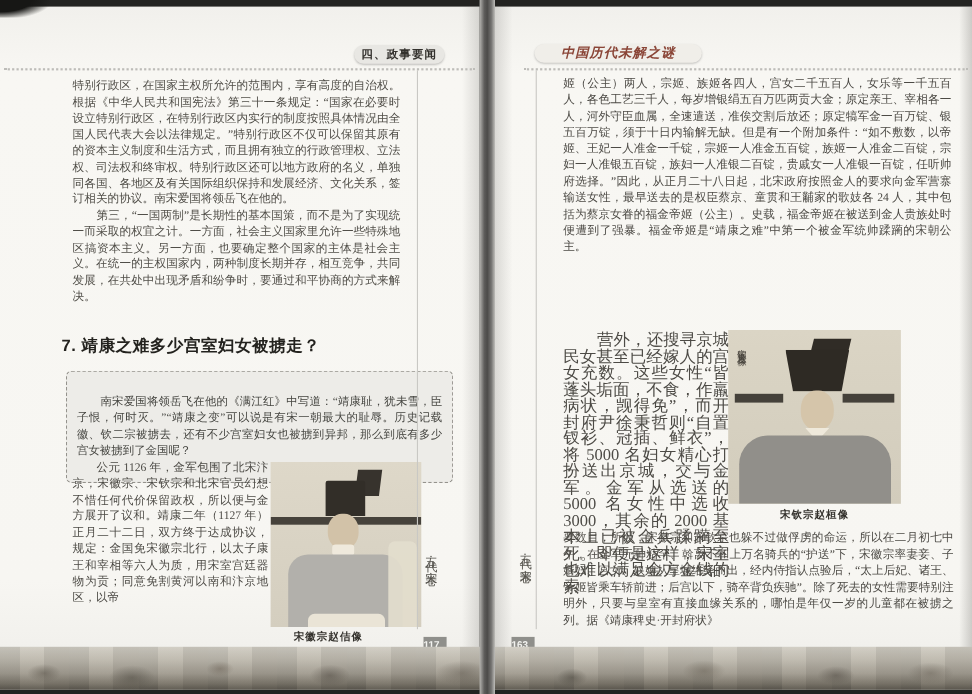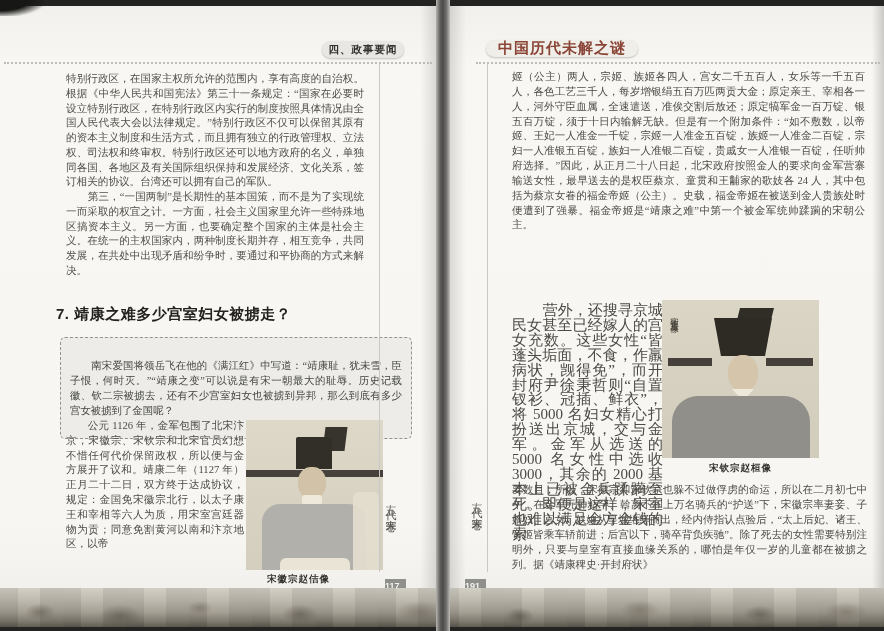--- a/index.html
+++ b/index.html
@@ -30,21 +30,21 @@
         radial-gradient(28px 14px at 640px 22px, rgba(100,92,80,.45), transparent 70%),
         radial-gradient(24px 12px at 760px 26px, rgba(80,74,66,.5), transparent 70%),
         radial-gradient(30px 14px at 846px 24px, rgba(95,88,78,.45), transparent 70%),
         repeating-linear-gradient(90deg, rgba(60,56,50,.16) 0 18px, rgba(140,132,120,.14) 18px 40px, rgba(90,84,75,.2) 40px 63px),
         linear-gradient(180deg,#dedbd2 0%,#c9c5ba 30%,#a9a499 62%,#7d786d 86%,#5a564e 100%);}
   .tab{position:absolute;z-index:2;display:flex;align-items:center;justify-content:center;
         box-shadow:0 1px 2px rgba(0,0,0,.22);}
   .tab-l{left:322px;top:35px;width:82px;height:17px;border-radius:9px;background:#e8e7e3;
         font-family:"Liberation Sans",sans-serif;font-size:10.5px;font-weight:bold;color:#33312d;letter-spacing:1px;}
   .tab-r{left:36px;top:34px;width:152px;height:17px;border-radius:9px;background:#f0eee9;
-        font-weight:bold;font-size:15px;color:#8a4537;letter-spacing:1px;}
+        font-style:italic;font-weight:bold;font-size:12px;color:#8a4537;letter-spacing:1px;}
   .divider{position:absolute;height:0;border-top:2px dotted #bdbcb8;z-index:1;}
   .dv-l{left:4px;top:56px;width:428px;}
   .dv-r{left:26px;top:56px;width:404px;}
   .flow{position:absolute;text-align:justify;color:#4c4a45;}
   .flow p{margin:0;}
   .indent p, p.indent{text-indent:2.05em;}
   .noindent{text-indent:0;}
   #lp-text{left:66px;top:66px;width:298px;font-size:10.6px;line-height:14.75px;color:#504e48;}
   #lp-sec{position:absolute;left:56px;top:299px;font-family:"Liberation Sans",sans-serif;
         font-size:15px;font-weight:bold;color:#23221e;letter-spacing:.5px;}
@@ -102,21 +102,21 @@
 
 <div class="canvas">
 
   <div class="page page-left">
     <div class="tab tab-l">
       <span>四、政事要闻</span>
     </div>
     <div class="divider dv-l"></div>
 
     <div class="flow" id="lp-text">
-      <p class="noindent">特别行政区，在国家主权所允许的范围内，享有高度的自治权。根据《中华人民共和国宪法》第三十一条规定：“国家在必要时设立特别行政区，在特别行政区内实行的制度按照具体情况由全国人民代表大会以法律规定。”特别行政区不仅可以保留其原有的资本主义制度和生活方式，而且拥有独立的行政管理权、立法权、司法权和终审权。特别行政区还可以地方政府的名义，单独同各国、各地区及有关国际组织保持和发展经济、文化关系，签订相关的协议。台湾还可以拥有自己的军队。</p>
+      <p class="noindent">特别行政区，在国家主权所允许的范围内，享有高度的自治权。根据《中华人民共和国宪法》第三十一条规定：“国家在必要时设立特别行政区，在特别行政区内实行的制度按照具体情况由全国人民代表大会以法律规定。”特别行政区不仅可以保留其原有的资本主义制度和生活方式，而且拥有独立的行政管理权、立法权、司法权和终审权。特别行政区还可以地方政府的名义，单独同各国、各地区及有关国际组织保持和发展经济、文化关系，签订相关的协议。南宋爱国将领岳飞在他的。</p>
       <p class="indent">第三，“一国两制”是长期性的基本国策，而不是为了实现统一而采取的权宜之计。一方面，社会主义国家里允许一些特殊地区搞资本主义。另一方面，也要确定整个国家的主体是社会主义。在统一的主权国家内，两种制度长期并存，相互竞争，共同发展，在共处中出现矛盾和纷争时，要通过和平协商的方式来解决。</p>
     </div>
 
     <h2 id="lp-sec" style="margin:0;">7. 靖康之难多少宫室妇女被掳走？</h2>
 
     <div id="lp-box">
       <span>南宋爱国将领岳飞在他的《满江红》中写道：“靖康耻，犹未雪，臣子恨，何时灭。”“靖康之变”可以说是有宋一朝最大的耻辱。历史记载徽、钦二宗被掳去，还有不少宫室妇女也被掳到异邦，那么到底有多少宫女被掳到了金国呢？</span>
     </div>
 
     <div class="flow" id="lp-col">
@@ -165,19 +165,19 @@
       <div class="qz-ins">宋钦宗真像</div>
     </div>
     <div class="caption" id="rp-cap">宋钦宗赵桓像</div>
 
     <div class="flow" id="rp-text3">
       <p class="noindent">要数目，所以，宋徽宗和宋钦宗也躲不过做俘虏的命运，所以在二月初七中午，在金军元帅粘罕、斡离不和上万名骑兵的“护送”下，宋徽宗率妻妾、子婿妇、宫女、奴婢从皇城络绎而出，经内侍指认点验后，“太上后妃、诸王、帝姬皆乘车轿前进；后宫以下，骑卒背负疾驰”。除了死去的女性需要特别注明外，只要与皇室有直接血缘关系的，哪怕是年仅一岁的儿童都在被掳之列。据《靖康稗史·开封府状》</p>
     </div>
 
     <div class="mrule" id="rp-mrule"></div>
     <div class="mlabel" id="rp-mlabel">五代·宋卷</div>
-    <div class="badge" id="rp-badge">191</div>
+    <div class="badge" id="rp-badge">163</div>
   </div>
 
   <div class="footer-photo"></div>
   <div class="gutter"></div>
   <div class="corner-tl"></div>
 </div>
 
 </body></html>

